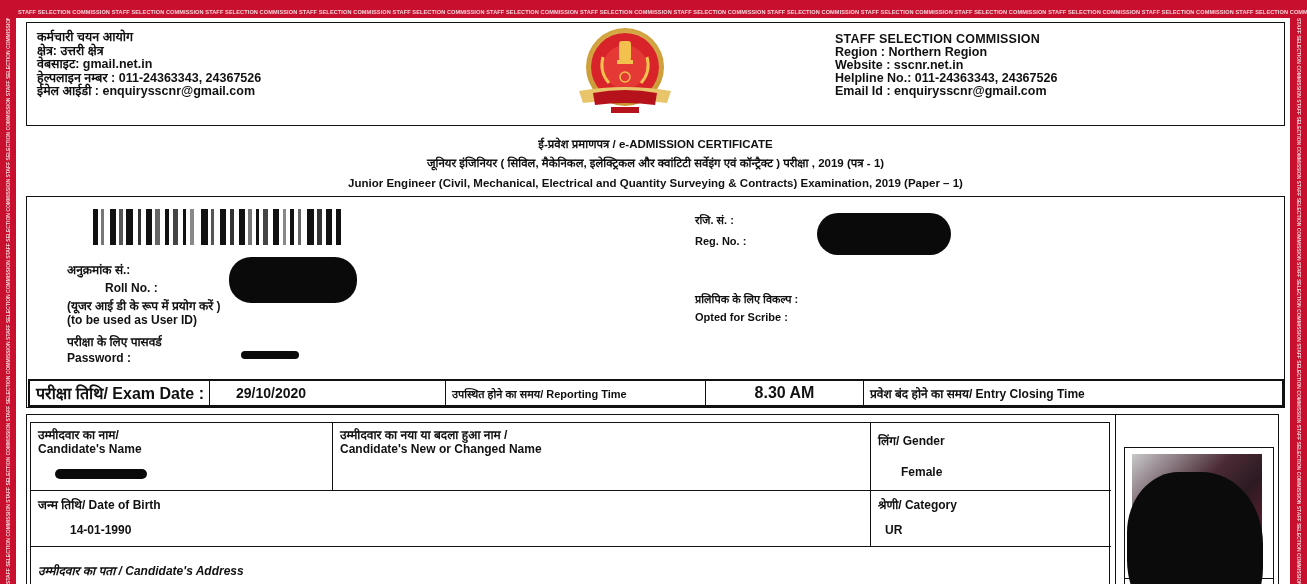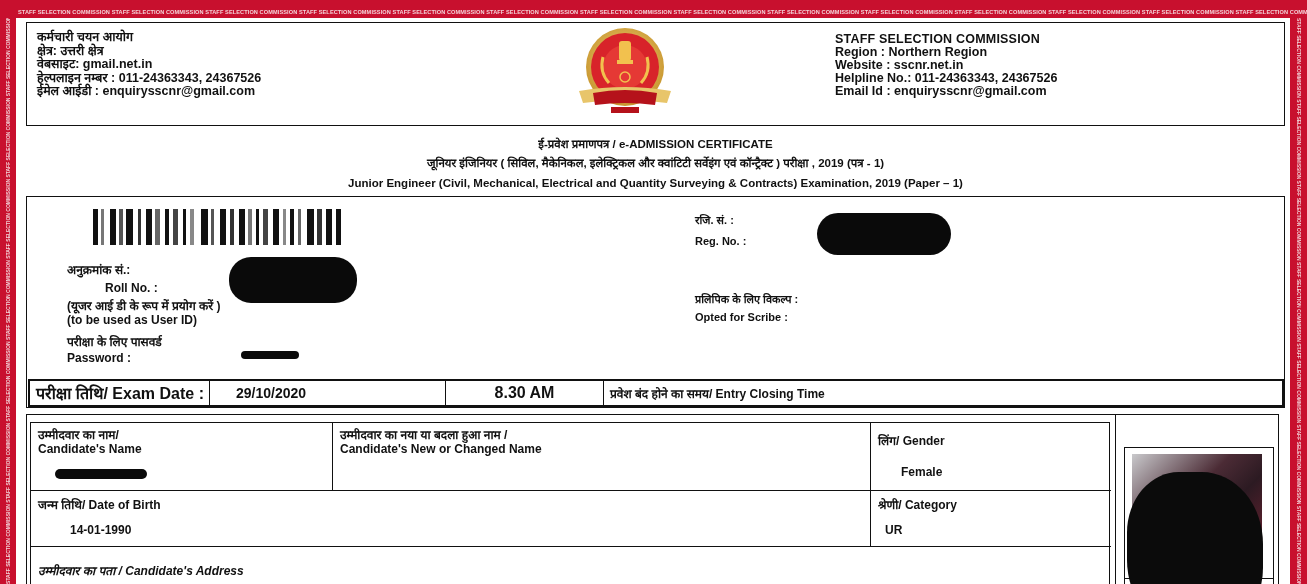--- a/index.html
+++ b/index.html
@@ -154,20 +154,21 @@
   <div class="lbl small" style="left:668px; top:38px;">Reg. No. :</div>
   <div class="redact" style="left:790px; top:16px; width:134px; height:42px;"></div>
 
   <div class="lbl small" style="left:668px; top:94px;">प्रलिपिक के लिए विकल्प :</div>
   <div class="lbl small" style="left:668px; top:114px;">Opted for Scribe :</div>
 </div>
 
 <div class="exam-row">
   <div class="cell" style="width:180px;">परीक्षा तिथि/ Exam Date :</div>
   <div class="cell val" style="width:236px; padding-left:26px;">29/10/2020</div>
+  <div class="cell" style="width:260px; font-size:11px;">उपस्थित होने का समय/ Reporting Time</div>
   <div class="cell" style="width:158px; justify-content:center; padding-left:0;">8.30 AM</div>
   <div class="cell" style="width:286px; font-size:12px;">प्रवेश बंद होने का समय/ Entry Closing Time</div>
 </div>
 
 <div class="box cand-outer">
   <div class="cand-inner">
     <div class="c-cell" style="left:0; top:0; width:302px; height:68px;">
       <div>उम्मीदवार का नाम/</div>
       <div>Candidate's Name</div>
       <div class="redact" style="left:24px; top:46px; width:92px; height:10px; border-radius:5px;"></div>

